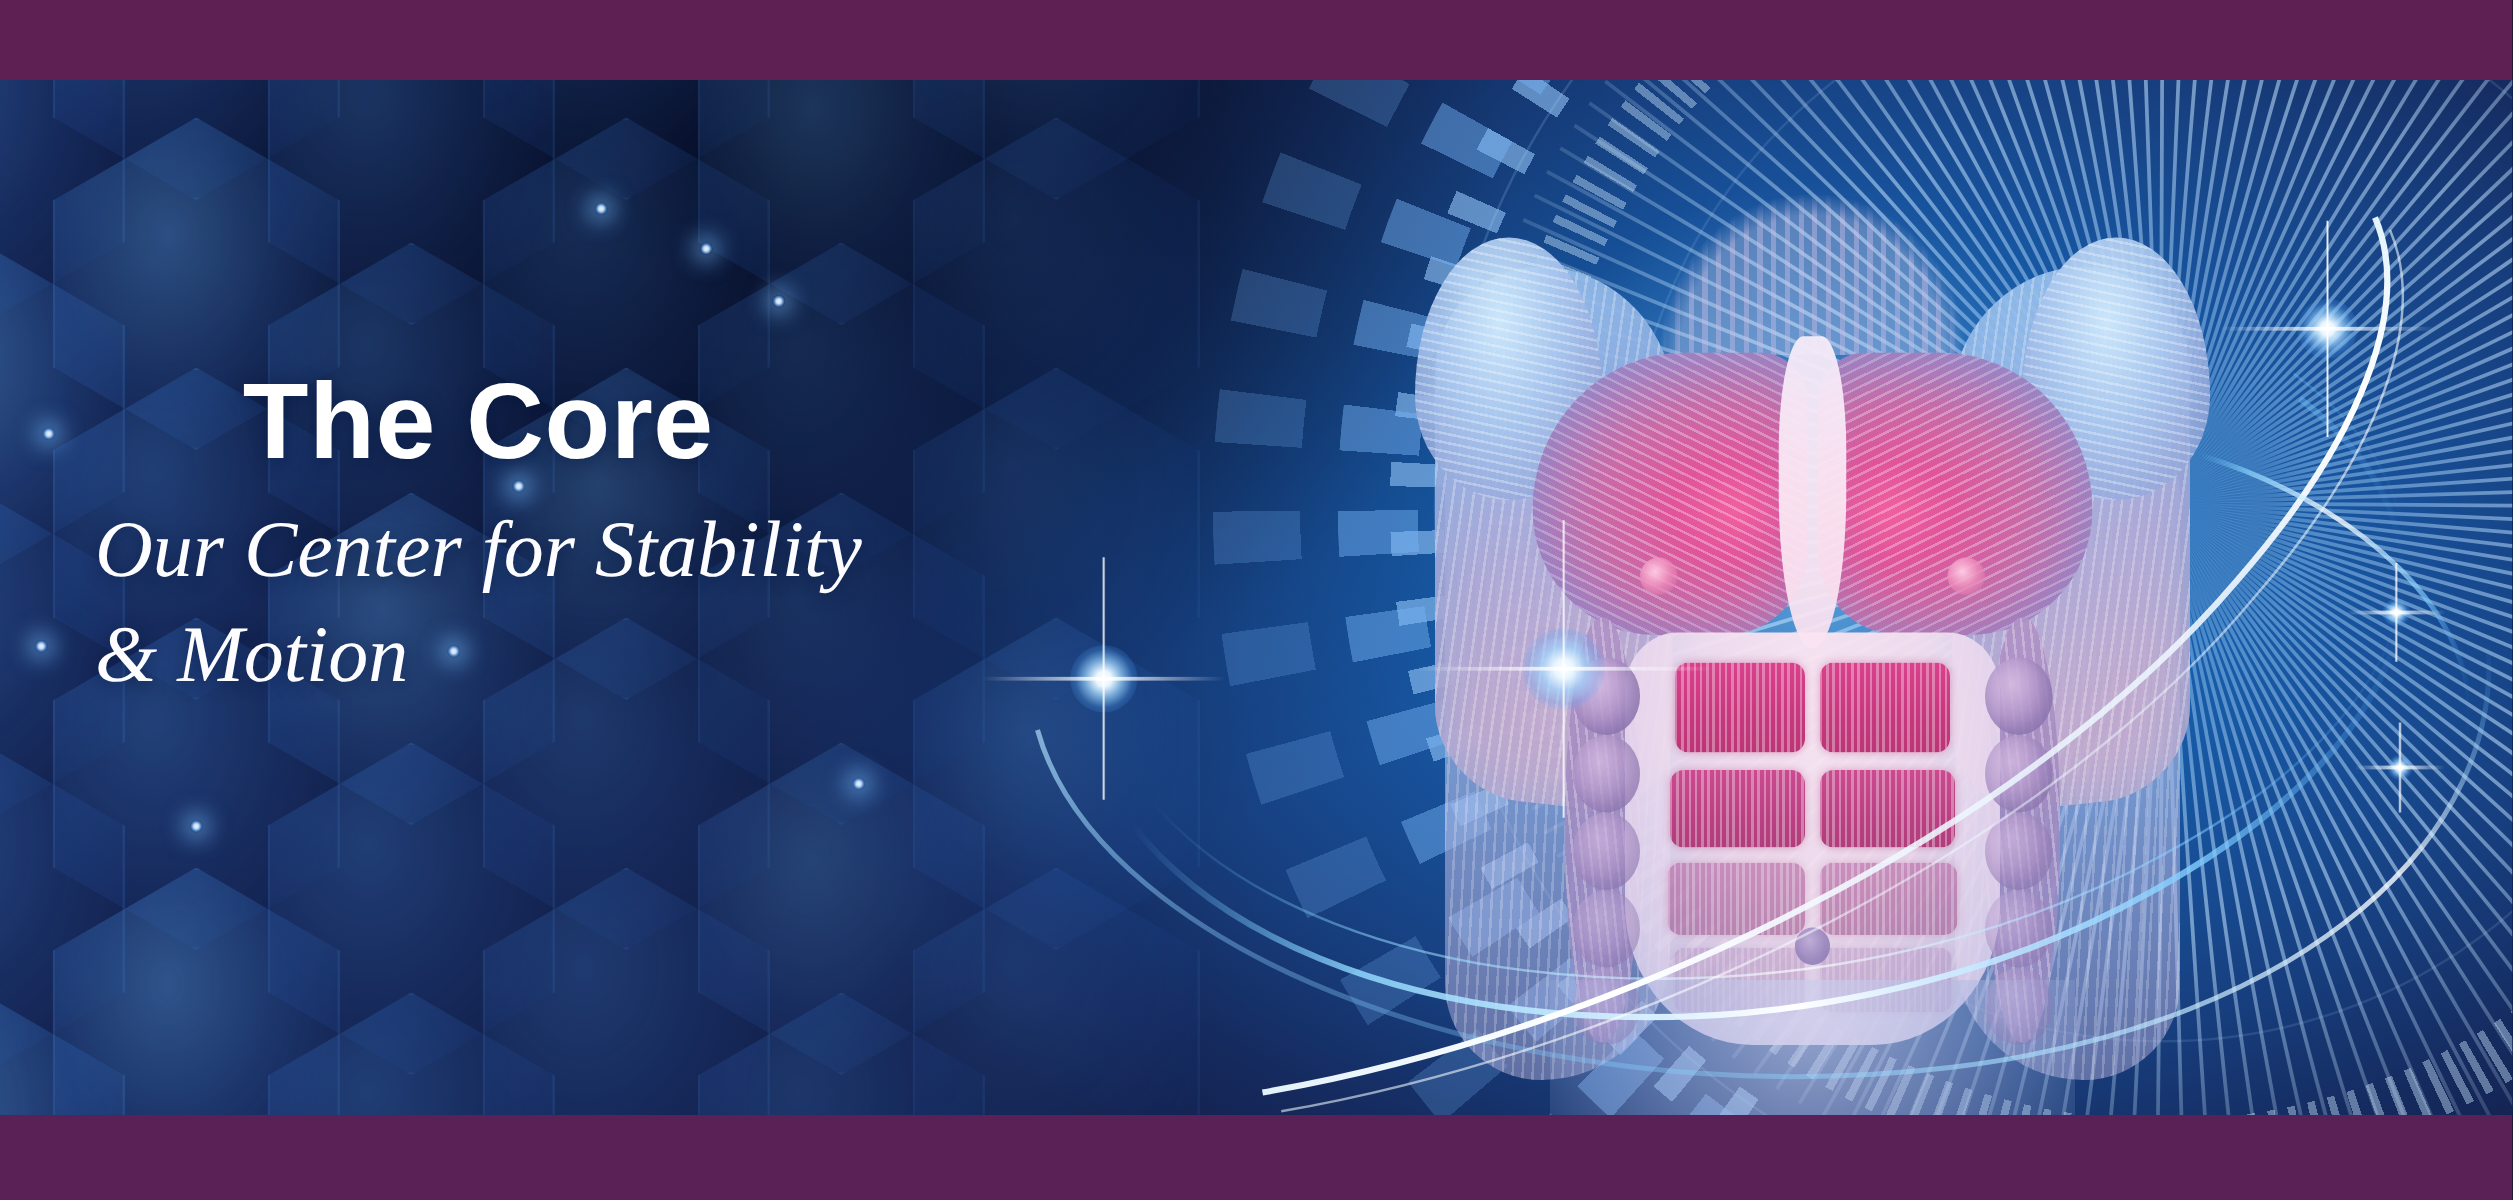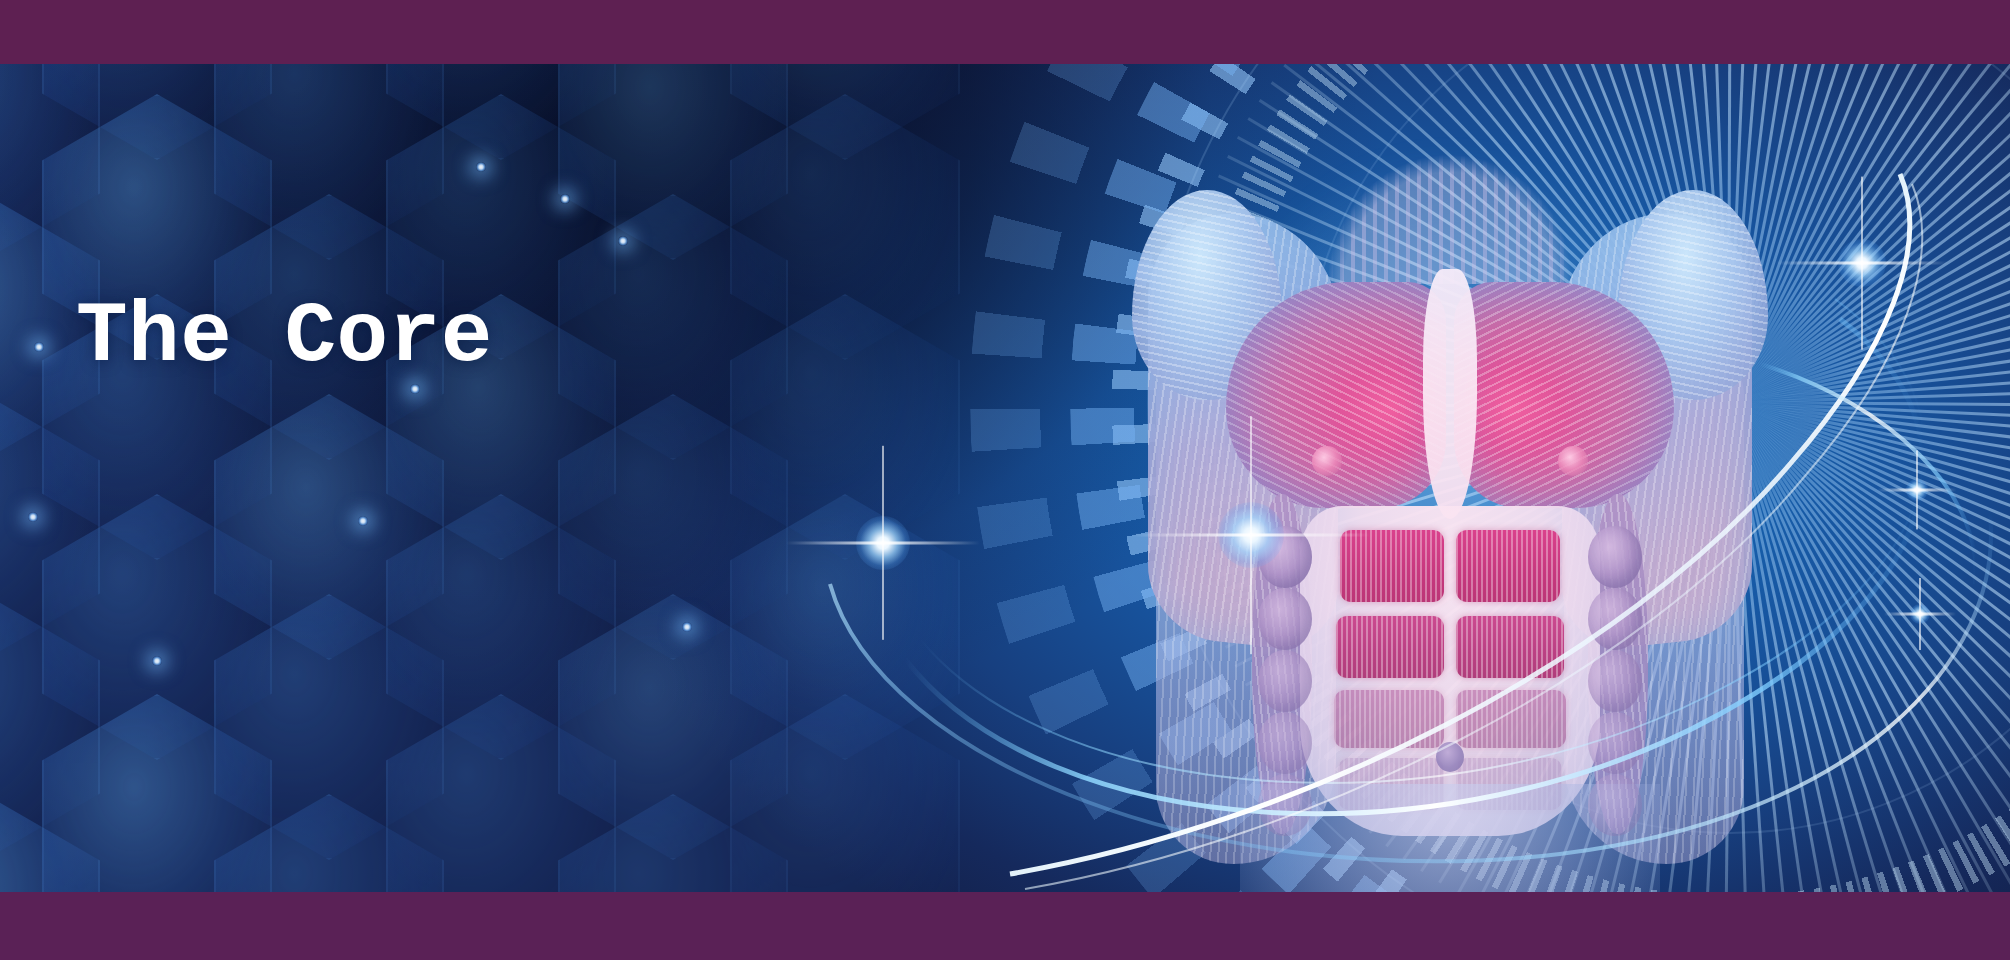--- a/index.html
+++ b/index.html
@@ -231,21 +231,21 @@
     content:"";position:absolute;left:50%;top:50%;
     background:linear-gradient(90deg,rgba(255,255,255,0),rgba(255,255,255,.9),rgba(255,255,255,0));
     transform:translate(-50%,-50%);
   }
   .flare::before{width:360%;height:3px;}
   .flare::after{width:3px;height:360%;}
 
   
   .copy{position:absolute;left:76px;top:230px;z-index:50;}
   .h1{
-    font-family:Liberation Mono, monospace;
+    font-family:Liberation Sans, sans-serif;
     font-weight:700;font-size:86px;line-height:1;
     color:#ffffff;letter-spacing:.5px;
     text-shadow:0 2px 14px rgba(0,20,60,.55);
     margin:0 0 18px 0;
     text-align:center;
   }
   .h2{
     font-family:"Liberation Serif", serif;
     font-style:italic;font-weight:400;font-size:64px;line-height:1.32;
     color:#fdfdff;
@@ -554,18 +554,20 @@
     </svg>
 
     <div class="flare" style="left:856px;top:452px;width:54px;height:54px;"></div>
     <div class="flare" style="left:1218px;top:438px;width:66px;height:66px;"></div>
     <div class="flare" style="left:1838px;top:175px;width:48px;height:48px;"></div>
     <div class="flare" style="left:1906px;top:415px;width:22px;height:22px;"></div>
     <div class="flare" style="left:1910px;top:540px;width:20px;height:20px;"></div>
 
     <div class="copy">
       <div class="h1">The Core</div>
+      <div class="h2">Our Center for Stability
+&amp; Motion</div>
     </div>
 
   </div>
 
   <div class="bar bar-bottom"></div>
 </div>
 
 </body></html>

